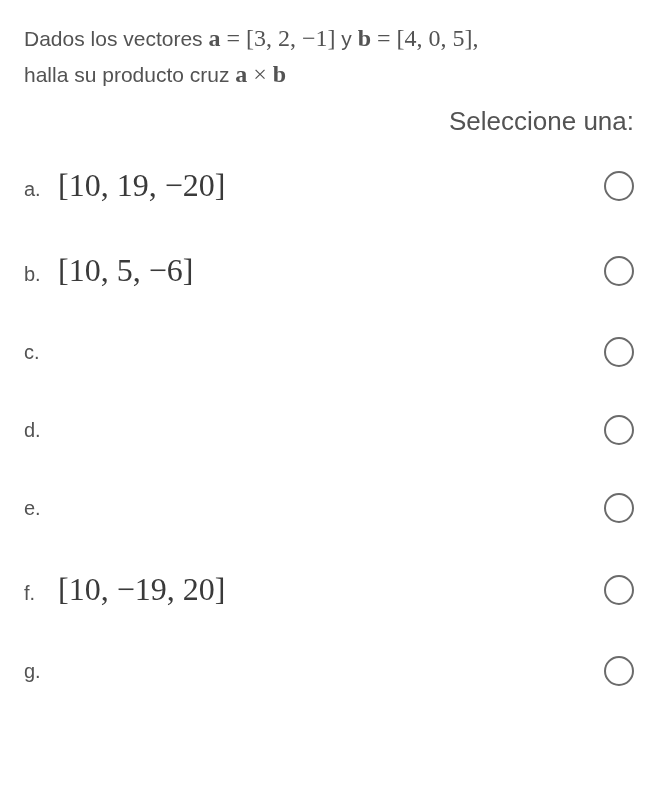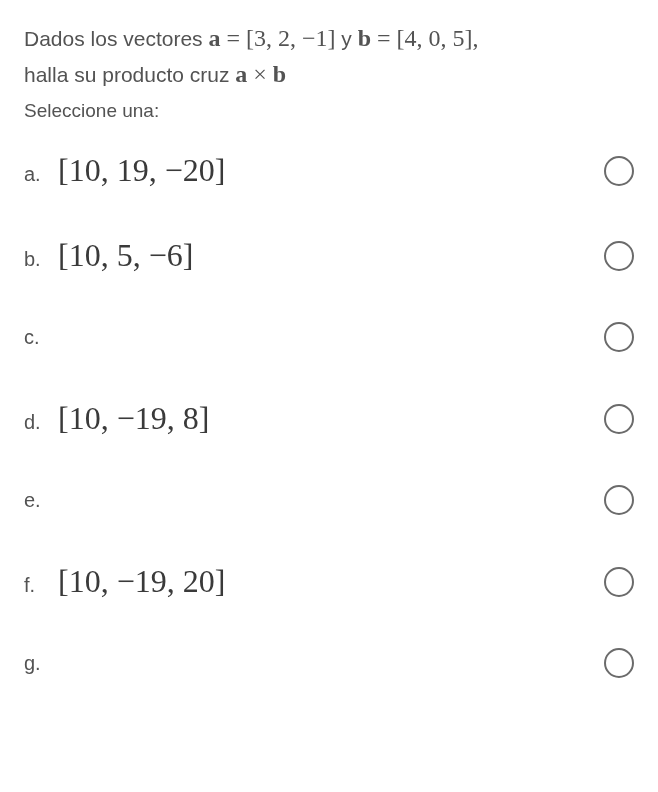--- a/index.html
+++ b/index.html
@@ -11,25 +11,26 @@
       font-family: Arial, Helvetica, sans-serif;
       width: 658px;
       height: 792px;
       padding: 20px 24px;
       color: #535353;
       background: #fff;
     }
     .question-text {
       font-size: 21px;
       line-height: 1.5;
-      margin-bottom: 8px;
+      margin-bottom: 14px;
     }
     .prompt-text {
-      font-size: 19px;
+      font-size: 26px;
       margin-bottom: 30px;
+      text-align: right;
     }
     .bold {
       font-weight: bold;
     }
     .math {
       font-family: 'Times New Roman', Times, serif;
       font-size: 24px;
     }
     .option-row {
       display: flex;
@@ -87,21 +88,20 @@
     </div>
     <div class="option-row">
       <div class="option-left">
         <span class="option-letter">c.</span>
       </div>
       <div class="radio-circle"></div>
     </div>
     <div class="option-row">
       <div class="option-left">
         <span class="option-letter">d.</span>
-        <span class="option-value">[10, −19, 8]</span>
       </div>
       <div class="radio-circle"></div>
     </div>
     <div class="option-row">
       <div class="option-left">
         <span class="option-letter">e.</span>
       </div>
       <div class="radio-circle"></div>
     </div>
     <div class="option-row">

